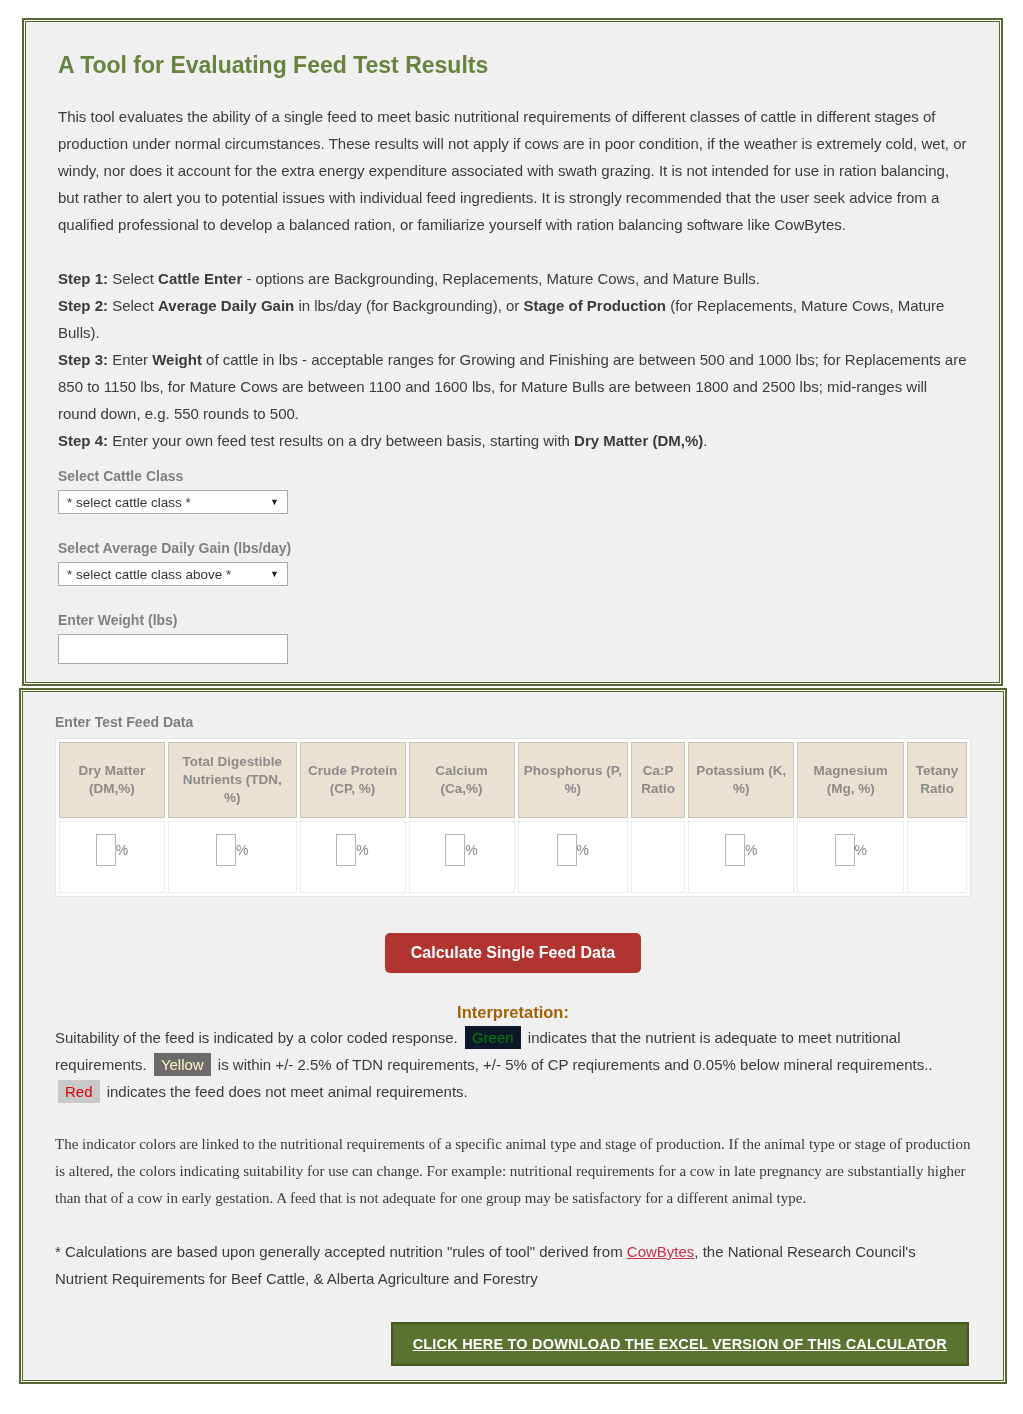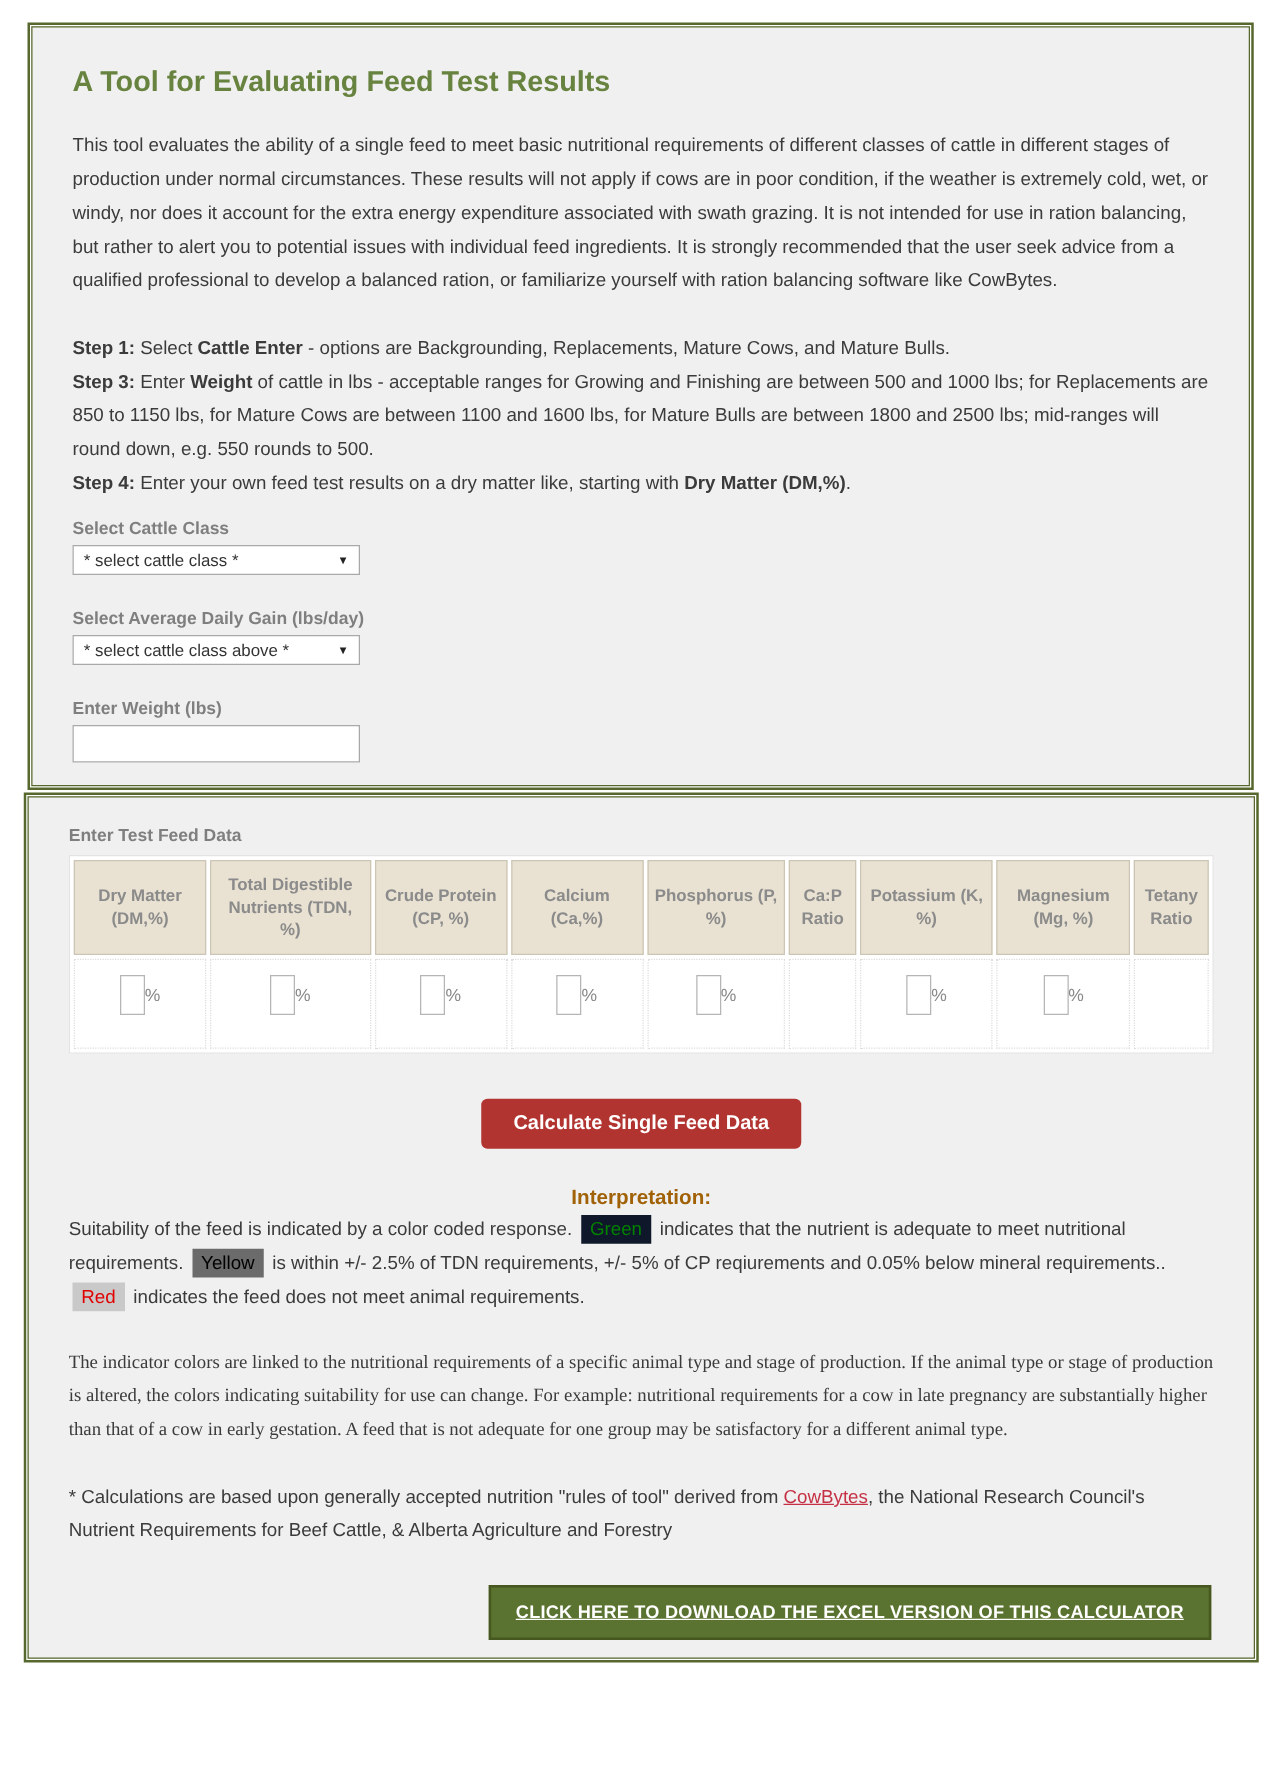--- a/index.html
+++ b/index.html
@@ -138,21 +138,21 @@
     text-align: center;
   }
   .interp-para { margin: 0 0 26px 0; }
   .badge {
     display: inline-block;
     padding: 1px 7px;
     margin: 0 3px;
     line-height: 21px;
   }
   .badge-green { background: #0f172a; color: #008000; }
-  .badge-yellow { background: #6b6b6b; color: #000000; }
+  .badge-yellow { background: #6b6b6b; color: #fef9c3; }
   .badge-red { background: #c9c9c9; color: #e00000; }
 
   .colors-para { margin: 0 0 26px 0; font-family: Liberation Serif, serif; }
   .calc-note { margin: 6px 0 20px 0; }
   a.red-link {
     color: var(--link-red, #c53246);
     text-decoration: underline;
     cursor: pointer;
   }
   .get-link-row { margin: 22px 0 16px 0; font-size: 15px; }
@@ -180,22 +180,23 @@
 
 <div id="top-frame" class="frame">
   <div class="frame-inner">
 
     <h1 class="page-title">A Tool for Evaluating Feed Test Results</h1>
 
     <p class="body-text intro">This tool evaluates the ability of a single feed to meet basic nutritional requirements of different classes of cattle in different stages of production under normal circumstances. These results will not apply if cows are in poor condition, if the weather is extremely cold, wet, or windy, nor does it account for the extra energy expenditure associated with swath grazing. It is not intended for use in ration balancing, but rather to alert you to potential issues with individual feed ingredients. It is strongly recommended that the user seek advice from a qualified professional to develop a balanced ration, or familiarize yourself with ration balancing software like CowBytes.</p>
 
     <div>
       <p class="body-text step"><span class="b">Step 1:</span><span> Select </span><span class="b">Cattle Enter</span><span> - options are Backgrounding, Replacements, Mature Cows, and Mature Bulls.</span></p>
+      <p class="body-text step"><span class="b">Step 2:</span><span> Select </span><span class="b">Average Daily Gain</span><span> in lbs/day (for Backgrounding), or </span><span class="b">Stage of Production</span><span> (for Replacements, Mature Cows, Mature Bulls).</span></p>
       <p class="body-text step"><span class="b">Step 3:</span><span> Enter </span><span class="b">Weight</span><span> of cattle in lbs - acceptable ranges for Growing and Finishing are between 500 and 1000 lbs; for Replacements are 850 to 1150 lbs, for Mature Cows are between 1100 and 1600 lbs, for Mature Bulls are between 1800 and 2500 lbs; mid-ranges will round down, e.g. 550 rounds to 500.</span></p>
-      <p class="body-text step"><span class="b">Step 4:</span><span> Enter your own feed test results on a dry matter like, starting with </span><span class="b">Dry Matter (DM,%)</span><span>.</span></p>
+      <p class="body-text step"><span class="b">Step 4:</span><span> Enter your own feed test results on a dry between basis, starting with </span><span class="b">Dry Matter (DM,%)</span><span>.</span></p>
     </div>
 
     <div class="field-label first">Select Cattle Class</div>
     <div class="select-box">
       <span>* select cattle class *</span>
       <span class="select-arrow">▼</span>
     </div>
 
     <div class="field-label">Select Average Daily Gain (lbs/day)</div>
     <div class="select-box">

